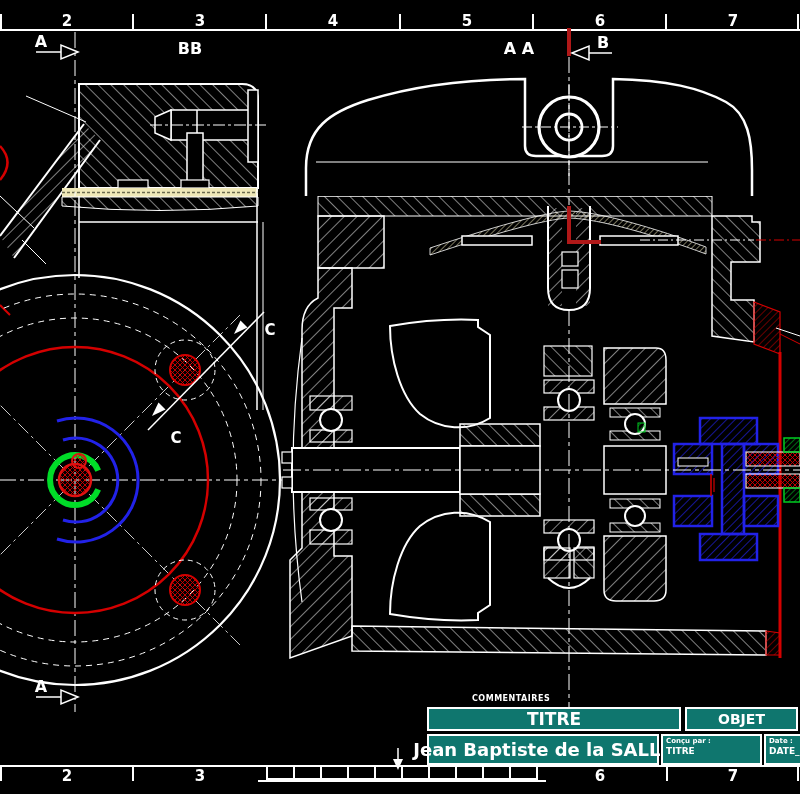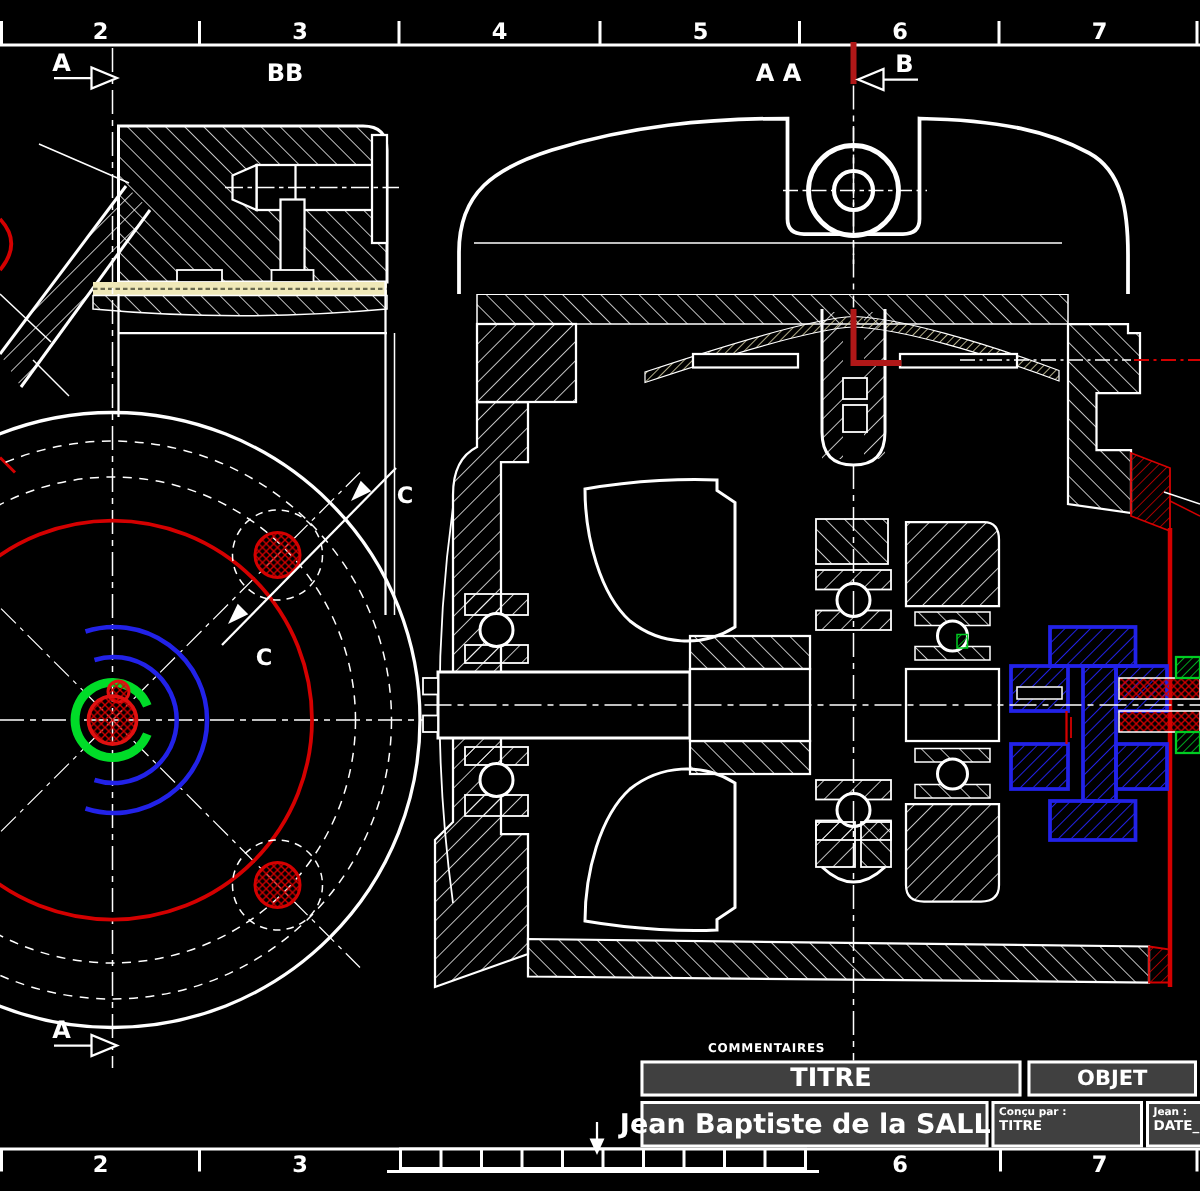--- a/index.html
+++ b/index.html
@@ -1,20 +1,20 @@
 <!DOCTYPE html>
 <html><head>
 <meta charset="utf-8">
 <style>
   html,body{margin:0;padding:0;background:#000;}
   #canvas{position:relative;width:800px;height:794px;background:#000;overflow:hidden;
           font-family:"DejaVu Sans", sans-serif;}
   svg text{font-family:"DejaVu Sans", sans-serif;fill:#fff;font-weight:bold;}
   .tb-cell{position:absolute;box-sizing:border-box;border:2px solid #fff;color:#fff;
-           display:flex;align-items:center;justify-content:center;background:#404040;}
+           display:flex;align-items:center;justify-content:center;background:#0f766e;}
   .tb-cell.small{flex-direction:column;align-items:flex-start;justify-content:flex-start;
            padding:1px 3px;}
   .tb-lab{font-size:7px;line-height:9px;font-weight:bold;}
   .tb-val{font-size:9px;line-height:11px;font-weight:bold;}
   #commentaires{position:absolute;left:430px;top:694px;color:#fff;font-size:8px;
            font-weight:bold;letter-spacing:.5px;margin-left:42px;}
 </style>
 </head>
 <body>
 
@@ -282,17 +282,17 @@
 <div class="tb-cell" style="left:685px;top:707px;width:113px;height:24px;font-size:14px;font-weight:bold;">OBJET</div>
 
 <div class="tb-cell" style="left:427px;top:734px;width:232px;height:31px;font-size:18px;font-weight:bold;white-space:nowrap;">Jean Baptiste de la SALLE</div>
 
 <div class="tb-cell small" style="left:661px;top:734px;width:101px;height:31px;">
   <span class="tb-lab">Conçu par :</span>
   <span class="tb-val">TITRE</span>
 </div>
 
 <div class="tb-cell small" style="left:764px;top:734px;width:60px;height:31px;">
-  <span class="tb-lab">Jean :</span>
+  <span class="tb-lab">Date :</span>
   <span class="tb-val">DATE_</span>
 </div>
 
 </div>
 
 </body></html>

